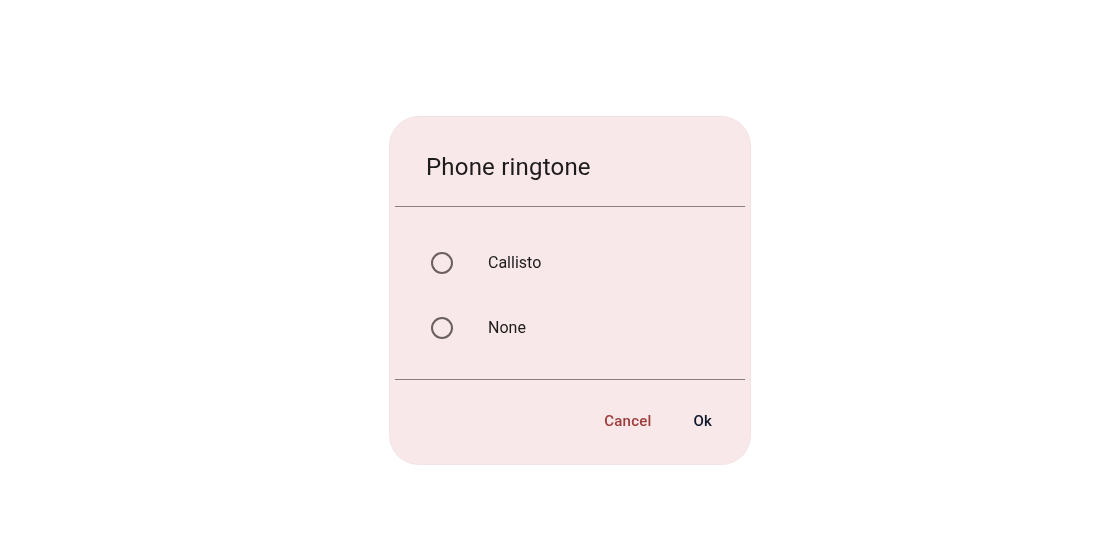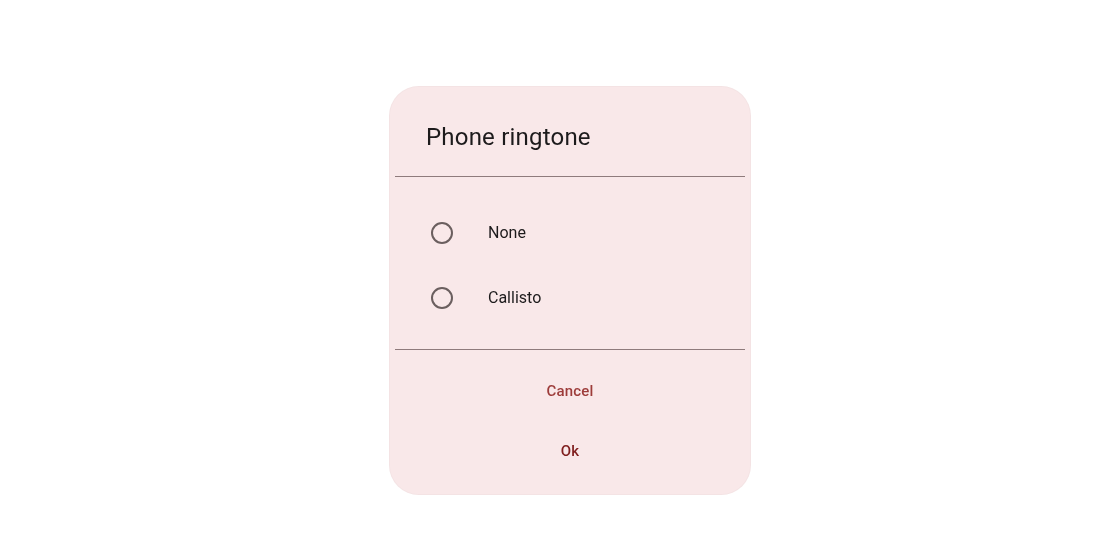--- a/index.html
+++ b/index.html
@@ -55,52 +55,51 @@
       font-size: 16px;
       color: #1d1b1c;
       font-weight: 400;
     }
     .dialog-actions {
       display: flex;
       justify-content: flex-end;
       align-items: center;
       padding: 22px 28px 24px 28px;
       gap: 32px;
-      flex-direction: column;
     }
     .action-btn {
       background: none;
       border: none;
       font-size: 15px;
       font-weight: 500;
       cursor: pointer;
       font-family: inherit;
       letter-spacing: 0.2px;
     }
     .cancel-btn {
       color: #9d3c3a;
     }
     .ok-btn {
-      color: #7f1d1d;
+      color: #0f172a;
     }
   </style>
 </head>
 <body>
 
 <div class="dialog">
   <div class="dialog-header">
     <h1 class="dialog-title">Phone ringtone</h1>
   </div>
   <div class="option-list">
     <div class="option-item">
       <span class="radio"></span>
-      <span class="option-label">None</span>
+      <span class="option-label">Callisto</span>
     </div>
     <div class="option-item">
       <span class="radio"></span>
-      <span class="option-label">Callisto</span>
+      <span class="option-label">None</span>
     </div>
   </div>
   <div class="dialog-actions">
     <button class="action-btn cancel-btn">Cancel</button>
     <button class="action-btn ok-btn">Ok</button>
   </div>
 </div>
 
 </body></html>

